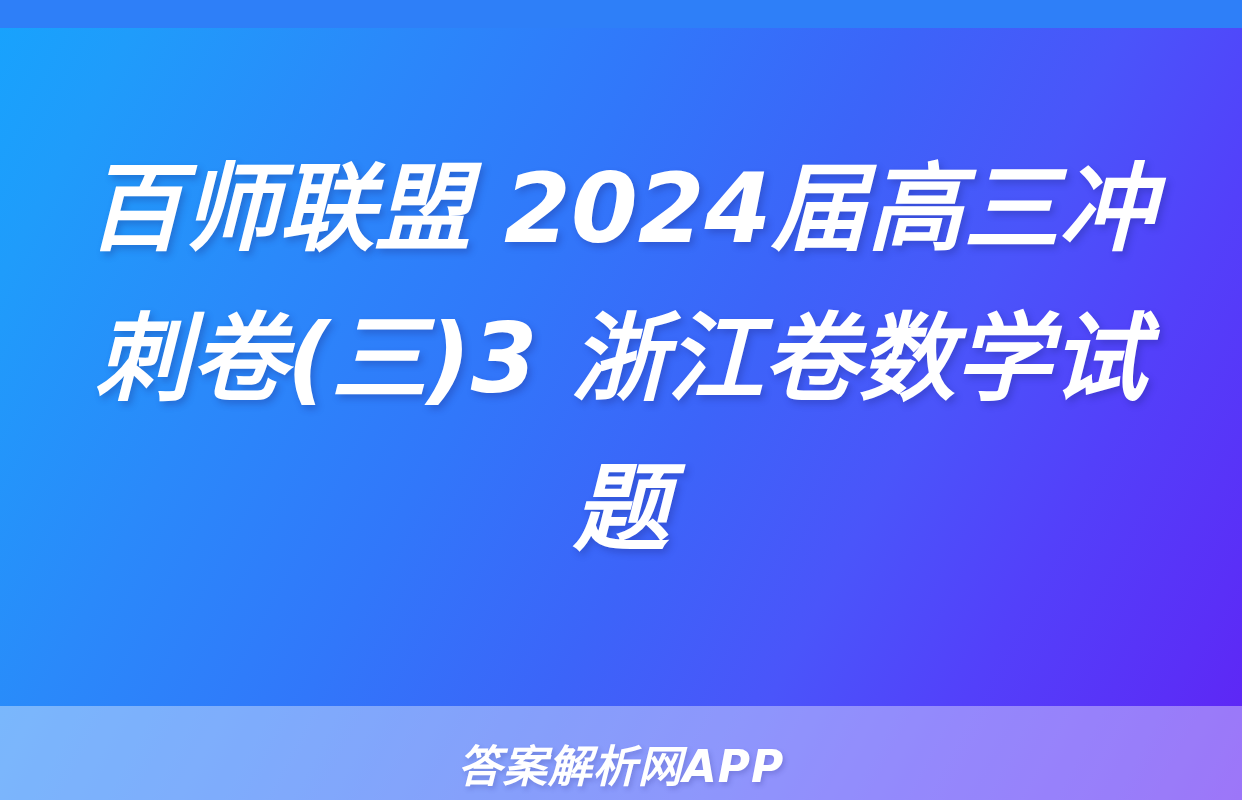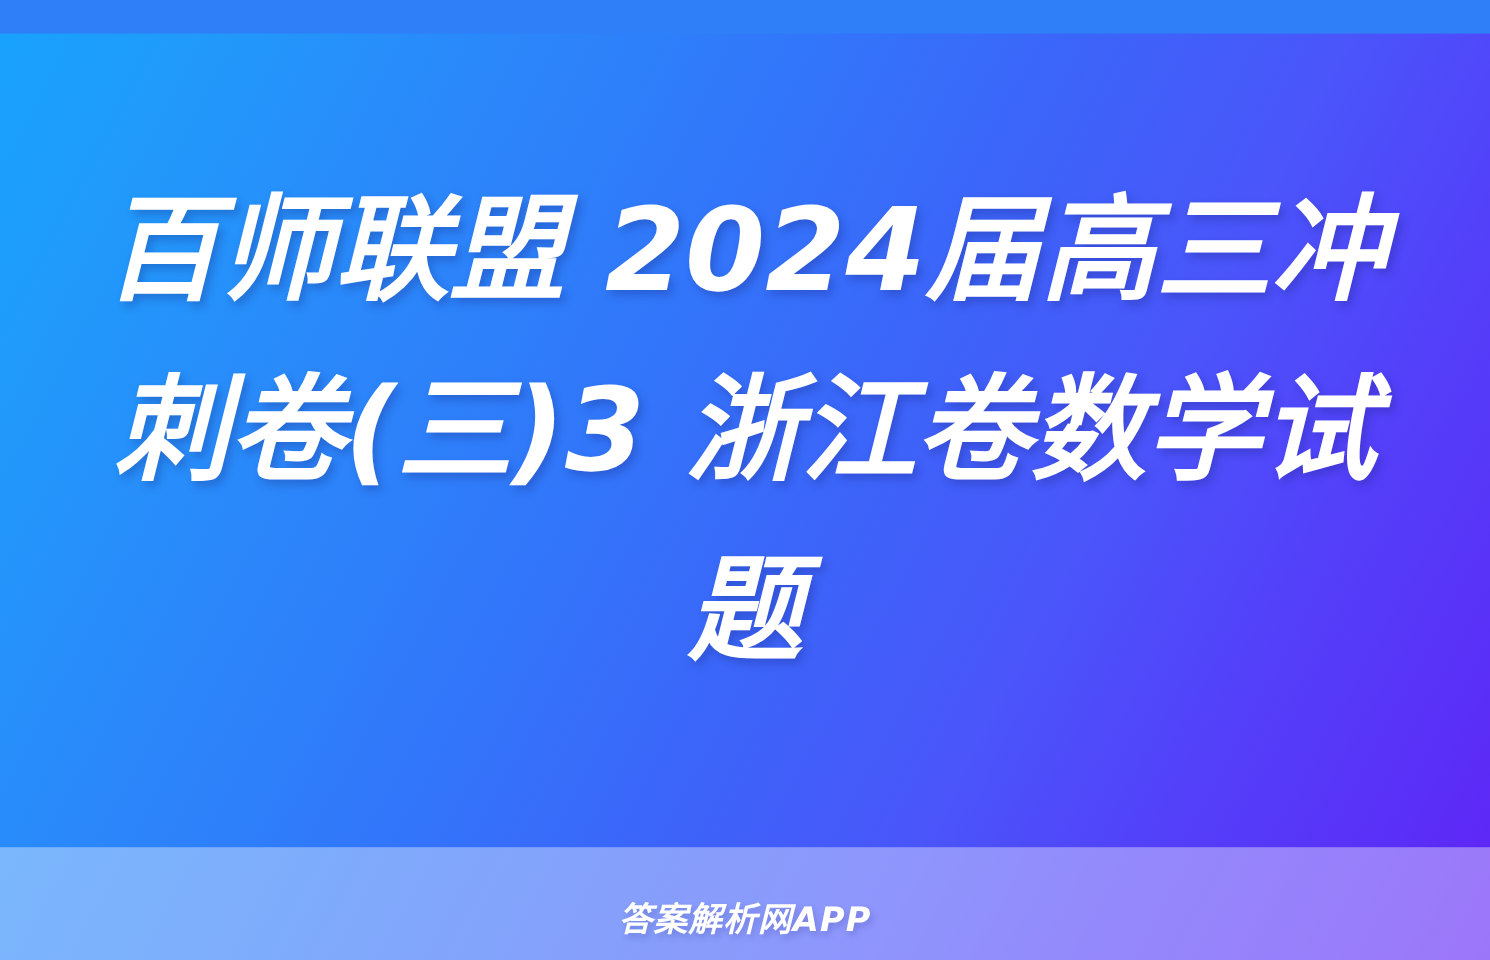--- a/index.html
+++ b/index.html
@@ -78,21 +78,21 @@
     background: rgba(255, 255, 255, 0.38);
     display: flex;
     align-items: center;
     justify-content: center;
   }
 
   .footer-text {
     margin: 0;
     color: #FFFFFF;
     font-family: "DejaVu Sans", "Liberation Sans", sans-serif;
-    font-size: 28px;
+    font-size: 44px;
     line-height: 52px;
     font-weight: 700;
     font-style: italic;
     letter-spacing: 1px;
     white-space: nowrap;
     text-shadow: 2px 3px 5px rgba(40, 42, 130, 0.22);
     -webkit-font-smoothing: antialiased;
   }
 </style>
 </head>

